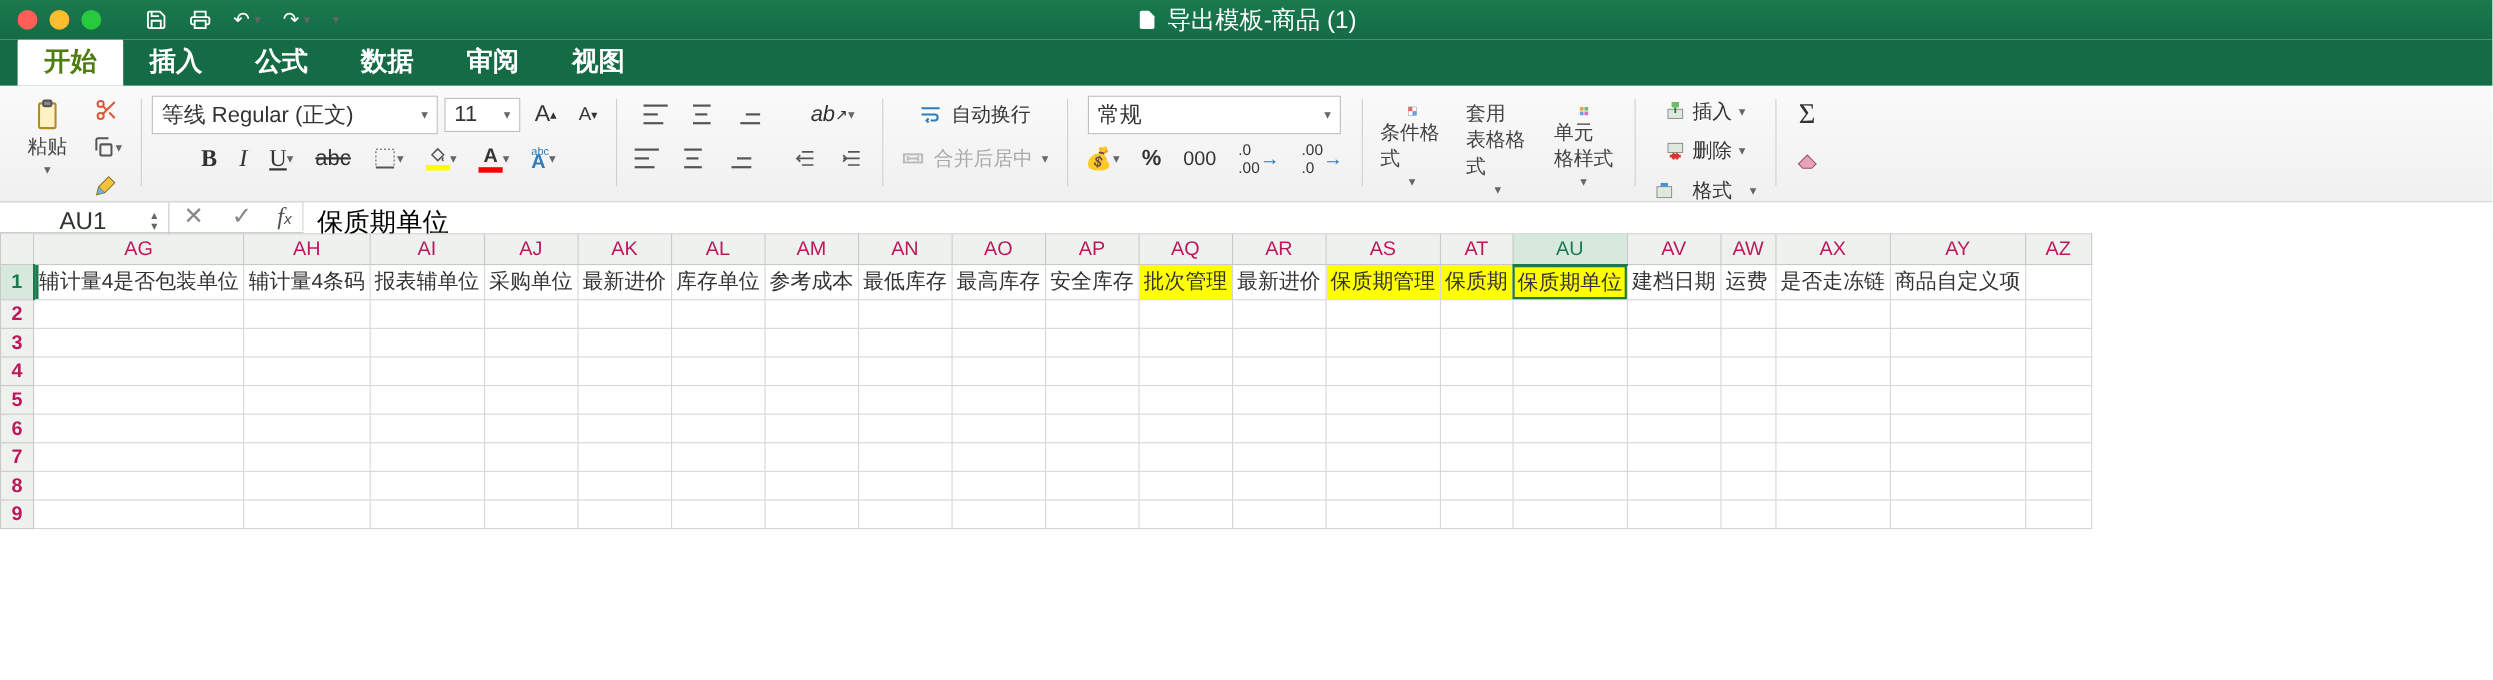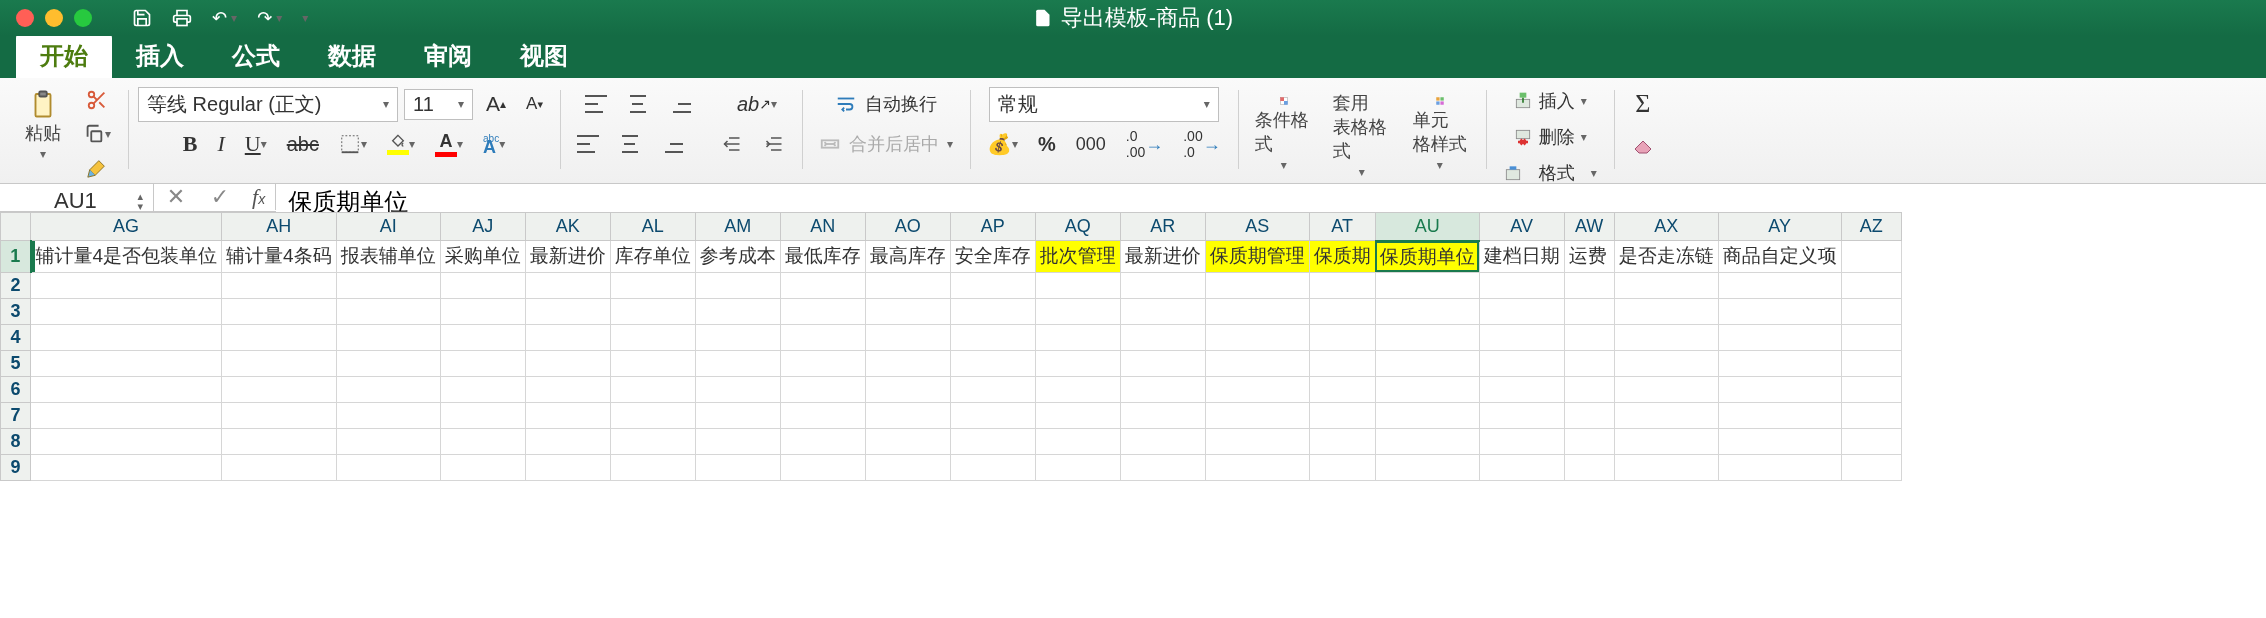--- a/index.html
+++ b/index.html
@@ -50,21 +50,21 @@
   .formulabar { height: 28px; border-bottom: 1px solid #c8c8c8; display: flex; align-items: flex-start; font-size: 22px; padding-left: 44px; }
   .namebox { width: 110px; border-right: 1px solid #c8c8c8; padding: 4px 10px; display: flex; align-items: center; justify-content: space-between; }
   .stepper { display: flex; flex-direction: column; font-size: 11px; color: #666; line-height: 10px; }
   .fb-btn { width: 44px; text-align: center; color: #888; font-size: 22px; cursor: pointer; }
   .fx { font-style: italic; font-family: "Times New Roman", serif; font-size: 22px; color: #555; padding: 0 10px; border-right: 1px solid #c8c8c8; }
   .formula-input { flex: 1; padding: 4px 12px; font-size: 24px; border: none; outline: none; }
 
   
   .grid-wrap { flex: 1; overflow: hidden; position: relative; }
   table.grid { border-collapse: collapse; table-layout: fixed; }
-  .corner, .colhdr, .rowhdr { background: #eef1ee; font-size: 18px; color: #0c4a6e; border: 1px solid #c9c9c9; text-align: center; }
+  .corner, .colhdr, .rowhdr { background: #eef1ee; font-size: 18px; color: #be185d; border: 1px solid #c9c9c9; text-align: center; }
   .corner { width: 30px; height: 28px; position: sticky; left: 0; top: 0; z-index: 3; }
   .colhdr { height: 28px; font-weight: 400; }
   .colhdr.active { background: #d7e8dd; color: #1a7a4e; border-bottom: 2px solid #1a7a4e; }
   .rowhdr { width: 30px; }
   .rowhdr.active { background: #d7e8dd; color: #1a7a4e; border-right: 2px solid #1a7a4e; }
   td.cell { border: 1px solid #d6d6d6; height: 26px; font-size: 19px; padding: 2px 4px; white-space: nowrap; overflow: hidden; }
   td.hl { background: #ffff00; }
   td.sel { outline: 2px solid #1a7a4e; outline-offset: -2px; }
   .firstcol-marker { box-shadow: inset 3px 0 0 #1a7a4e; }
 </style>

